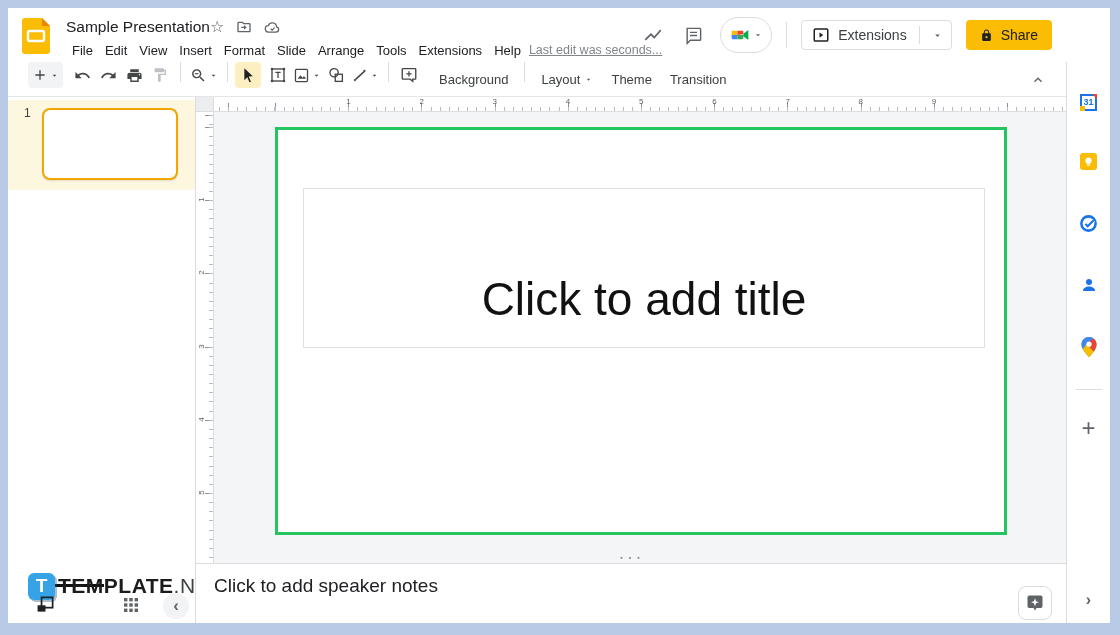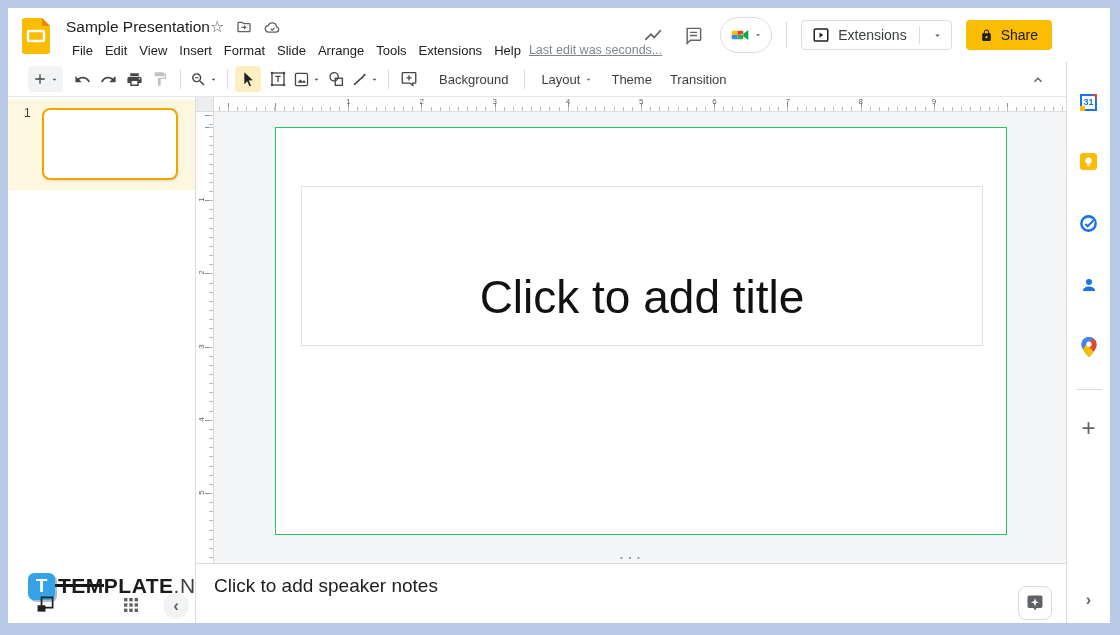--- a/index.html
+++ b/index.html
@@ -25,21 +25,21 @@
   .vsep-head { width:1px; height:26px; background:#dadce0; }
   .slideshow-btn { height:30px; border:1px solid #dadce0; border-radius:4px; background:#fff; display:flex; align-items:center; padding:0 4px 0 10px; gap:8px; cursor:pointer; }
   .slideshow-btn .lbl { font-size:14px; color:#3c4043; font-weight:500; padding-right:4px; }
   .slideshow-btn .mini-sep { width:1px; height:18px; background:#dadce0; }
   .share-btn { height:30px; border-radius:4px; background:#fbbc04; display:flex; align-items:center; gap:8px; padding:0 14px; cursor:pointer; }
   .share-btn .lbl { font-size:14px; font-weight:500; color:#202124; }
 
   
   .body-row { flex:1; display:flex; min-height:0; }
   .main-col { width:1058px; display:flex; flex-direction:column; flex:none; }
-  .toolbar { height:35px; flex:none; display:flex; align-items:center; padding-left:20px; border-bottom:1px solid #e4e6e8; position:relative; }
+  .toolbar { height:35px; flex:none; display:flex; padding-left:20px; border-bottom:1px solid #e4e6e8; position:relative; }
   .tbtn { height:26px; min-width:26px; border-radius:4px; display:flex; align-items:center; justify-content:center; cursor:pointer; color:#444746; padding:0 2px; }
   .tbtn.grouped { background:#f1f3f4; padding:0 4px; }
   .tbtn.selected { background:#feefc3; }
   .tbtn.disabled { color:#bdc1c6; cursor:default; }
   .tb-caret { margin-left:2px; }
   .tsep { width:1px; height:20px; background:#dadce0; margin:0 7px; }
   .tlabel { font-size:13px; color:#3c4043; padding:5px 9px; border-radius:4px; cursor:pointer; display:flex; align-items:center; gap:4px; }
   .toolbar-collapse { position:absolute; right:16px; top:6px; width:24px; height:24px; display:flex; align-items:center; justify-content:center; color:#5f6368; cursor:pointer; }
 
   
@@ -69,21 +69,21 @@
      background-position:left 61px bottom 0,left 61px bottom 0; }
   .v-ruler { position:absolute; left:0; top:15px; bottom:0; width:18px; background:#fff; border-right:1px solid #dcdee1; z-index:2; }
   .v-ruler .ticks { position:absolute; inset:0;
      background-image:repeating-linear-gradient(to bottom,#b9bdc2 0 1px,transparent 1px 9.15px),
                       repeating-linear-gradient(to bottom,#8d9196 0 1px,transparent 1px 73.2px);
      background-size:4px 100%,8px 100%; background-repeat:repeat-y;
      background-position:right 0 top 15px,right 0 top 15px; }
   .rnum { position:absolute; bottom:5px; font-size:8px; color:#5f6368; }
   .rnum.v { left:3px; bottom:auto; transform:rotate(-90deg); }
 
-  .slide { position:absolute; left:79px; top:30px; width:732px; height:408px; background:#fff; border:1px solid #22c55e; }
+  .slide { position:absolute; left:79px; top:30px; width:732px; height:408px; background:#fff; border:3px solid #22c55e; }
   .ph-box { position:absolute; left:25px; width:682px; border:1px solid #e0e1e3; display:flex; justify-content:center; }
   .title-box { top:58px; height:160px; align-items:flex-end; padding-bottom:22px; }
   .title-text { font-size:46px; color:#111; line-height:1.1; }
   .subtitle-box { top:221px; height:68px; align-items:center; }
   .subtitle-text { font-size:25px; color:#666; }
   .drag-dots { position:absolute; left:50%; bottom:2px; transform:translateX(-50%); color:#80868b; font-size:15px; letter-spacing:2px; cursor:row-resize; z-index:3; }
 
   
   .notes-row { height:60px; flex:none; background:#fff; border-top:1px solid #dadce0; position:relative; }
   .notes-text { position:absolute; left:18px; top:11px; font-size:19px; color:#202124; cursor:text; }

